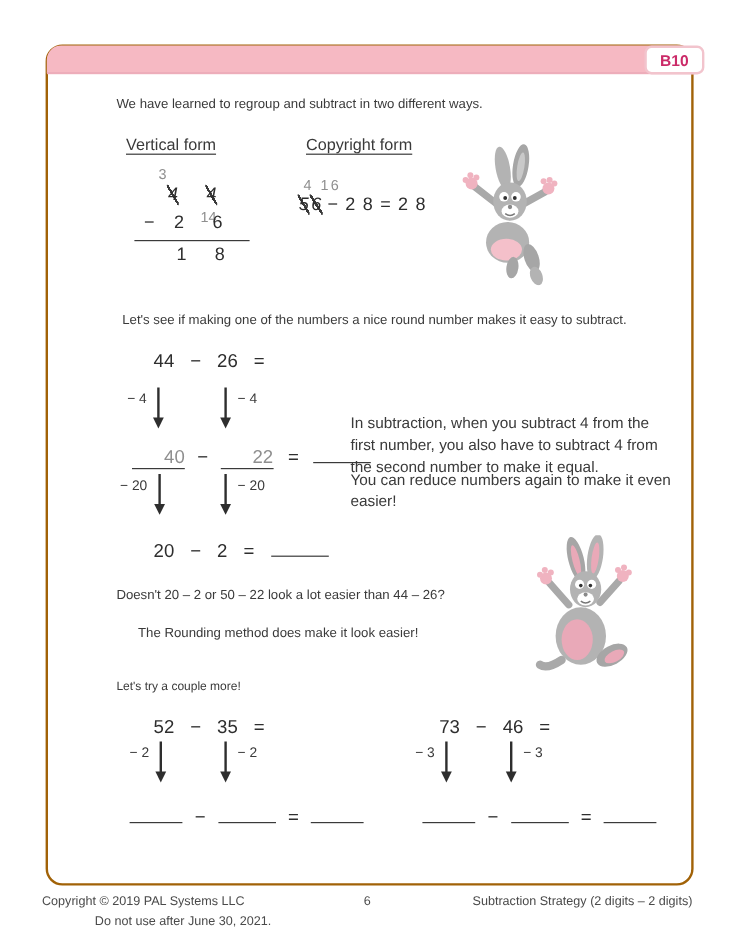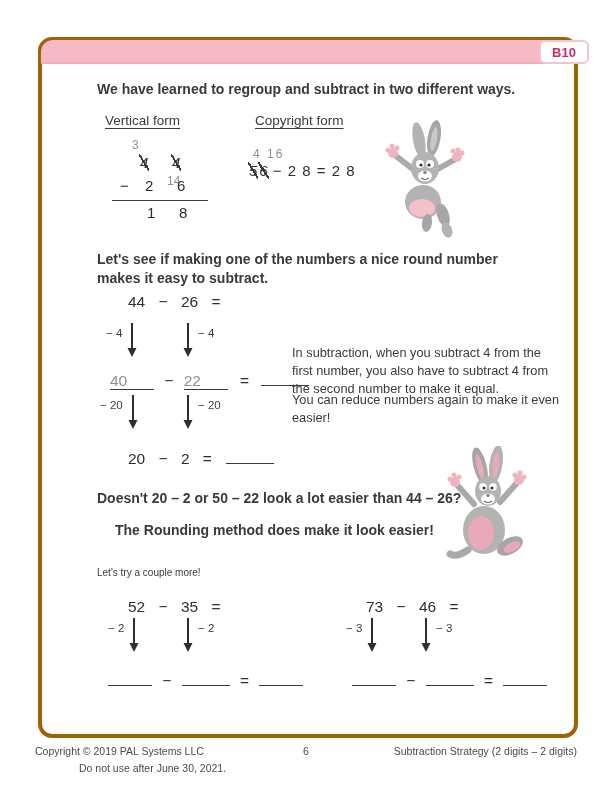--- a/index.html
+++ b/index.html
@@ -5,48 +5,48 @@
   * { margin:0; padding:0; box-sizing:border-box; }
   html,body { background:#ffffff; }
   .sheet {
     position:relative; width:612px; height:792px; margin:0 auto;
     background:#ffffff; overflow:hidden;
     font-family:"Liberation Sans", "DejaVu Sans", sans-serif;
     color:#3a3a3a;
   }
   .card {
     position:absolute; left:38px; top:37px; width:540px; height:701px;
-    border:4px solid #a16207; border-radius:14px; background:#ffffff; z-index:1;
+    border:2px solid #a16207; border-radius:14px; background:#ffffff; z-index:1;
   }
   .header-bar {
     position:absolute; left:-1px; top:-1px; width:540px; height:24px;
     background:#f6b9c3; border-radius:12px 12px 0 0;
     border-bottom:2px solid #edadba;
   }
   .b10-box {
     position:absolute; right:-8px; top:0px; width:50px; height:24px;
     background:#ffffff; border:2px solid #f2c4cd; border-radius:6px;
     display:flex; align-items:center; justify-content:center;
     font-size:13px; font-weight:bold; color:#cb2a68;
   }
   .abs { position:absolute; }
-  .txt  { font-size:14px; line-height:1.38;font-weight:bold; }
+  .txt  { font-size:11px; line-height:1.38; }
   .big  { font-size:10px; }
   .eq   { font-size:15.5px; word-spacing:9px; color:#2e2e2e; white-space:nowrap; }
   .label-underline { font-size:13.5px; text-decoration:underline; text-underline-offset:3px; }
   .small-digit { font-size:12px; color:#8f8f8f; }
   .struck {
     display:inline-block; padding:0 1px; font-style:italic;
     background:linear-gradient(to top right, transparent 45%, #3a3a3a 45%, #3a3a3a 56%, transparent 56%);
   }
   .vf-digit { position:absolute; font-size:15px; color:#2e2e2e; }
   .rule { position:absolute; border-top:1.6px solid #3a3a3a; }
   .blank {
     display:inline-block; border-bottom:1.6px solid #3a3a3a;
-    text-align:left; vertical-align:baseline; height:18px;
+    text-align:right; vertical-align:baseline; height:18px;
   }
   .blank.w44 { width:44px; }
   .blank.w48 { width:48px; }
   .mid-row { font-size:15.5px; white-space:nowrap; color:#2e2e2e; }
   .mid-row .num { color:#8f8f8f; }
   .arrow-group { position:absolute; display:flex; align-items:flex-start; gap:4px; font-size:11.5px; color:#3a3a3a; white-space:nowrap; }
   .arrow-group .alabel { margin-top:5px; }
   .side-note { font-size:12.8px; line-height:1.4; width:268px; }
   .footer-txt { font-size:10.5px; color:#4a4a4a; }
   .watermark {
@@ -133,21 +133,21 @@
           <ellipse cx="43" cy="82" rx="18" ry="17" fill="#b3b3b3"></ellipse>
           <ellipse cx="42" cy="88" rx="13" ry="9" fill="#f4c0ca"></ellipse>
 
           <ellipse cx="63" cy="95" rx="6" ry="12" fill="#a6a6a6" transform="rotate(-18 63 95)"></ellipse>
           <ellipse cx="67" cy="110" rx="5" ry="8" fill="#b3b3b3" transform="rotate(-20 67 110)"></ellipse>
           <ellipse cx="47" cy="103" rx="5" ry="9" fill="#a6a6a6" transform="rotate(8 47 103)"></ellipse>
         </g>
       </svg>
     </div>
 
-    <div class="abs txt" style="left:97px; top:250px; width:430px;">Let's see if making one of the numbers a nice round number makes it easy to subtract.</div>
+    <div class="abs txt" style="left:97px; top:260px; width:430px;text-align:center;">Let's see if making one of the numbers a nice round number makes it easy to subtract.</div>
 
     <div class="abs eq" style="left:128px; top:293px;">44 − 26 =</div>
 
     <div class="arrow-group" style="left:106px; top:322px;">
       <span class="alabel">− 4</span>
       <svg width="12" height="36" viewBox="0 0 12 36">
         <line x1="6" y1="1" x2="6" y2="27" stroke="#2e2e2e" stroke-width="2"></line>
         <polygon points="1.5,26 10.5,26 6,35" fill="#2e2e2e"></polygon>
       </svg>
     </div>

